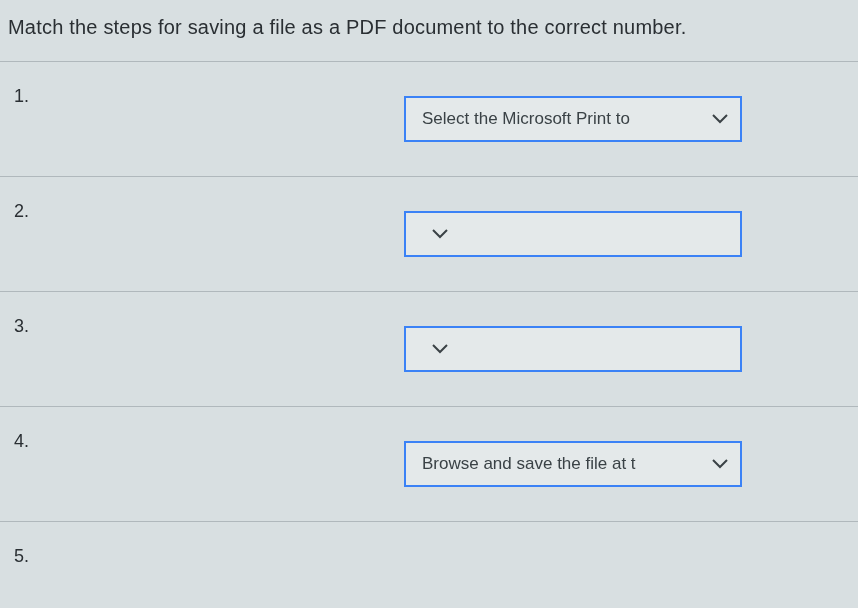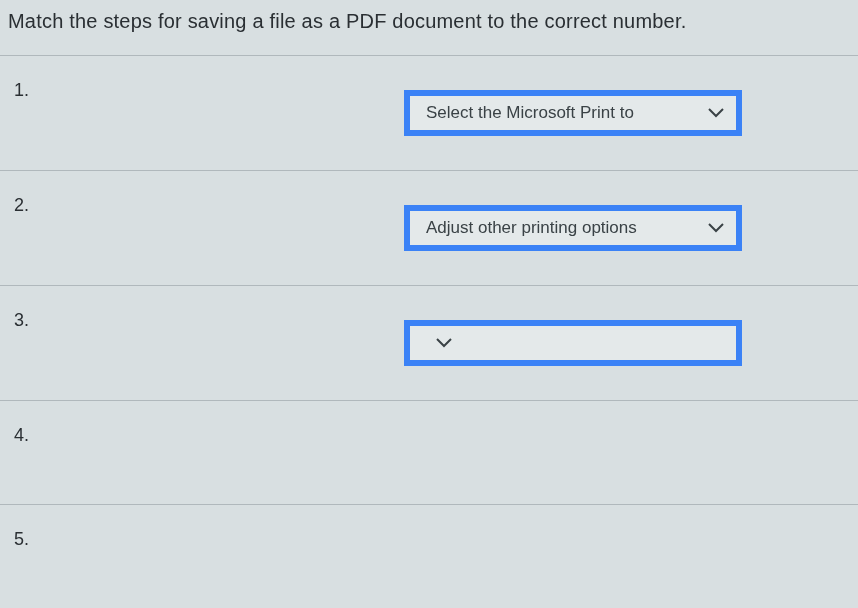--- a/index.html
+++ b/index.html
@@ -10,21 +10,21 @@
       height: 608px;
       overflow: hidden;
     }
     .container {
       width: 100%;
       height: 100%;
     }
     .question-prompt {
       font-size: 20px;
       color: #2a2f33;
-      padding: 10px 8px 22px 8px;
+      padding: 16px 8px 22px 8px;
       font-weight: 400;
       letter-spacing: 0.2px;
     }
     .rows {
       display: flex;
       flex-direction: column;
     }
     .match-row {
       display: flex;
       align-items: flex-start;
@@ -36,21 +36,21 @@
       width: 390px;
       font-size: 18px;
       color: #2a2f33;
       padding-top: 2px;
       flex-shrink: 0;
     }
     .dropdown {
       flex: 1;
       max-width: 338px;
       height: 46px;
-      border: 6px solid #3b82f6;
+      border: 2px solid #3b82f6;
       background: #e4e9ea;
       display: flex;
       align-items: center;
       justify-content: space-between;
       padding: 0 12px 0 16px;
       cursor: pointer;
       margin-top: 12px;
     }
     .dropdown-text {
       font-size: 17px;
@@ -82,21 +82,20 @@
           <svg width="16" height="10" viewBox="0 0 16 10">
               <path d="M1 1 L8 8 L15 1" stroke="#3a4246" stroke-width="2" fill="none"></path>
             </svg>
         </span>
       </div>
     </div>
 
     <div class="match-row">
       <div class="step-number">2.</div>
       <div class="dropdown">
-        <span class="dropdown-text">Adjust other printing options</span>
         <span class="chevron">
           <svg width="16" height="10" viewBox="0 0 16 10">
               <path d="M1 1 L8 8 L15 1" stroke="#3a4246" stroke-width="2" fill="none"></path>
             </svg>
         </span>
       </div>
     </div>
 
     <div class="match-row">
       <div class="step-number">3.</div>
@@ -104,20 +103,28 @@
         <span class="chevron">
           <svg width="16" height="10" viewBox="0 0 16 10">
               <path d="M1 1 L8 8 L15 1" stroke="#3a4246" stroke-width="2" fill="none"></path>
             </svg>
         </span>
       </div>
     </div>
 
     <div class="match-row">
       <div class="step-number">4.</div>
+      <div class="dropdown">
+        <span class="dropdown-text">Browse and save the file at t</span>
+        <span class="chevron">
+          <svg width="16" height="10" viewBox="0 0 16 10">
+              <path d="M1 1 L8 8 L15 1" stroke="#3a4246" stroke-width="2" fill="none"></path>
+            </svg>
+        </span>
+      </div>
     </div>
 
     <div class="match-row">
       <div class="step-number">5.</div>
     </div>
 
   </div>
 </div>
 
 </body></html>

